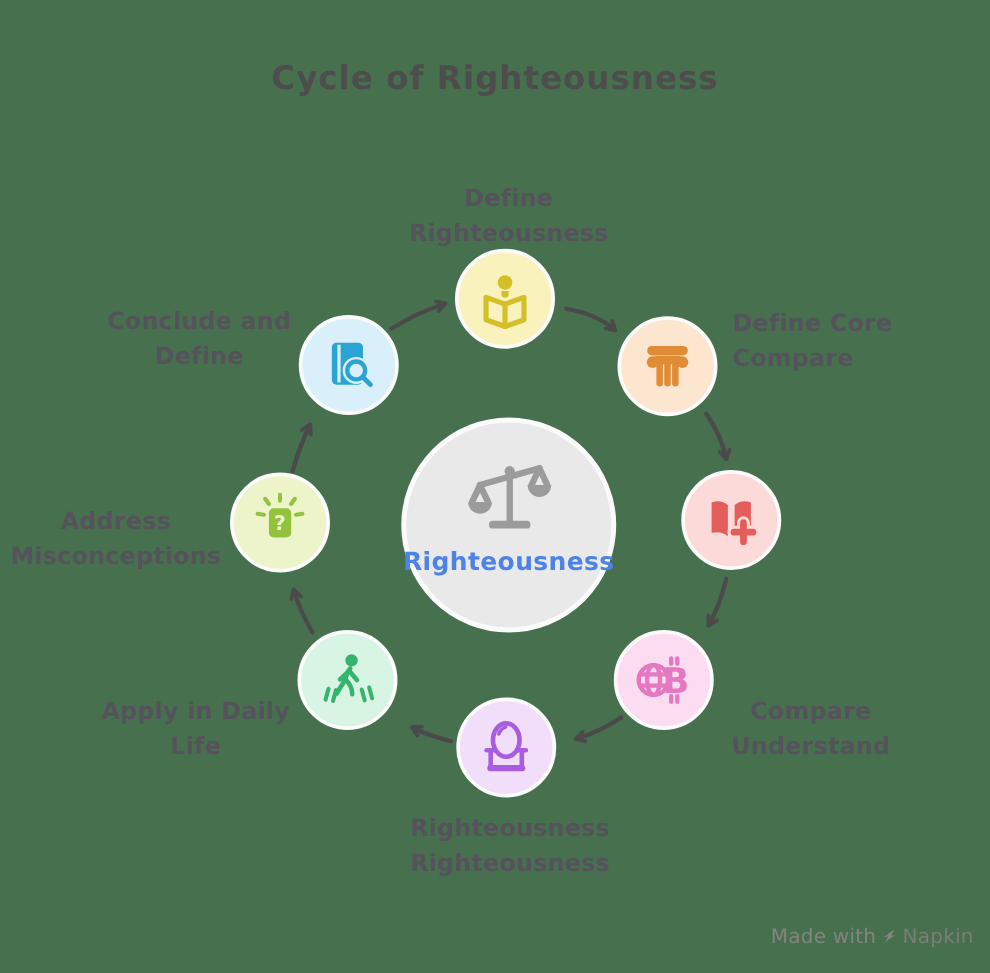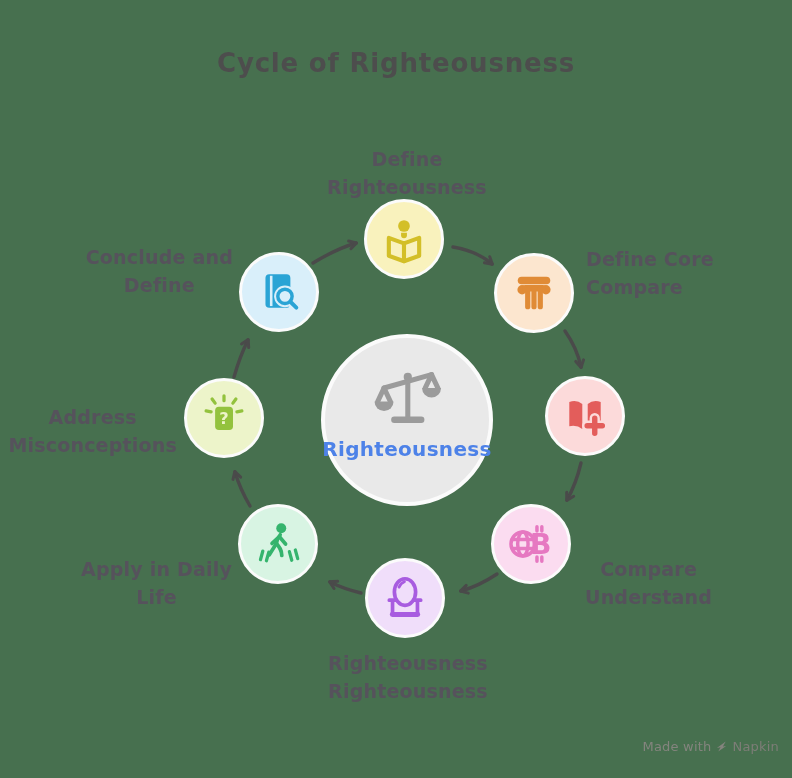--- a/index.html
+++ b/index.html
@@ -57,21 +57,21 @@
   .l-explore{left:586px;top:245px;}
   .l-understand{left:640px;top:401px;}
   .l-compare{left:585px;top:555px;text-align:center;}
   .l-differentiate{left:283px;top:649px;width:250px;}
   .l-apply{right:560px;top:555px;}
   .l-address{right:615px;top:403px;}
   .l-conclude{right:559px;top:243px;}
 
   .watermark{
     position:absolute;right:13px;top:739px;display:flex;align-items:center;gap:4px;
-    font-size:13px;color:#84847e;letter-spacing:.2px;
+    font-size:16px;color:#84847e;letter-spacing:.2px;
   }
   .watermark .brand{font-weight:normal;color:#7d7d77;}
   .watermark svg{width:13px;height:13px;display:block;}
 </style>
 </head>
 <body>
 
 <div class="canvas">
 
   <div class="title">Cycle of Righteousness</div>

